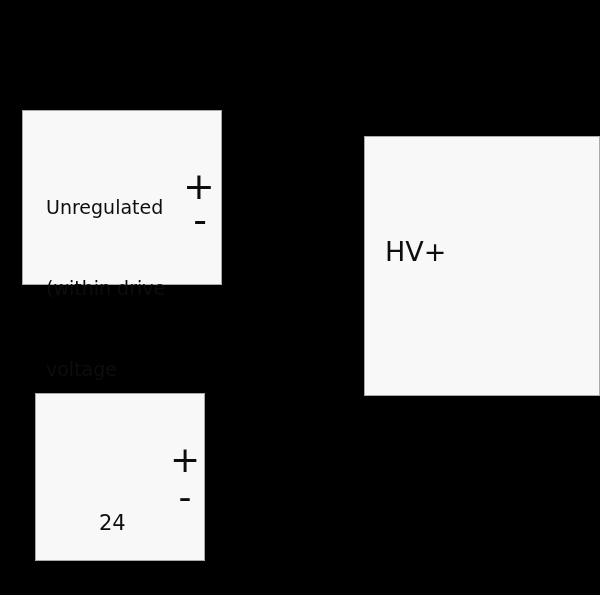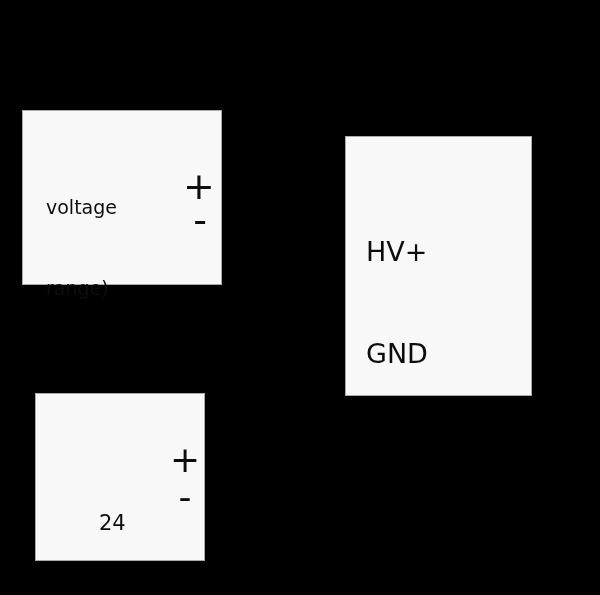--- a/index.html
+++ b/index.html
@@ -22,23 +22,23 @@
     background: #f8f8f8;
     border: 1px solid #aaaaaa;
   }
   #box-unregulated {
     left: 22px;
     top: 110px;
     width: 200px;
     height: 175px;
   }
   #box-drive {
-    left: 345px;
+    left: 364px;
     top: 136px;
-    width: 187px;
+    width: 236px;
     height: 260px;
   }
   #box-24vdc {
     left: 35px;
     top: 393px;
     width: 170px;
     height: 168px;
   }
   .label-block {
     position: absolute;
@@ -78,31 +78,32 @@
   #vdc-plus    { left: 149px; top: 66px; }
   #vdc-minus   { left: 149px; top: 103px; }
 </style>
 </head>
 <body>
 
 <div class="canvas">
 
   <div class="node-box" id="box-unregulated">
     <div class="label-block unreg-lines">
+      <div class="line">Unregulated</div>
+      <div class="line">(within drive</div>
       <div class="line">voltage</div>
       <div class="line">range)</div>
     </div>
     <span class="polarity polarity-lg" id="unreg-plus">+</span>
     <span class="polarity polarity-lg" id="unreg-minus">-</span>
   </div>
 
   <div class="node-box" id="box-drive">
     <div class="label-block drive-lines">
       <div class="line">HV+</div>
-      <div class="line">GND</div>
       <div class="line"></div>
       <div class="line"></div>
       
       
     </div>
   </div>
 
   <div class="node-box" id="box-24vdc">
     <div class="label-block vdc-lines">
       <div class="line">24</div>

